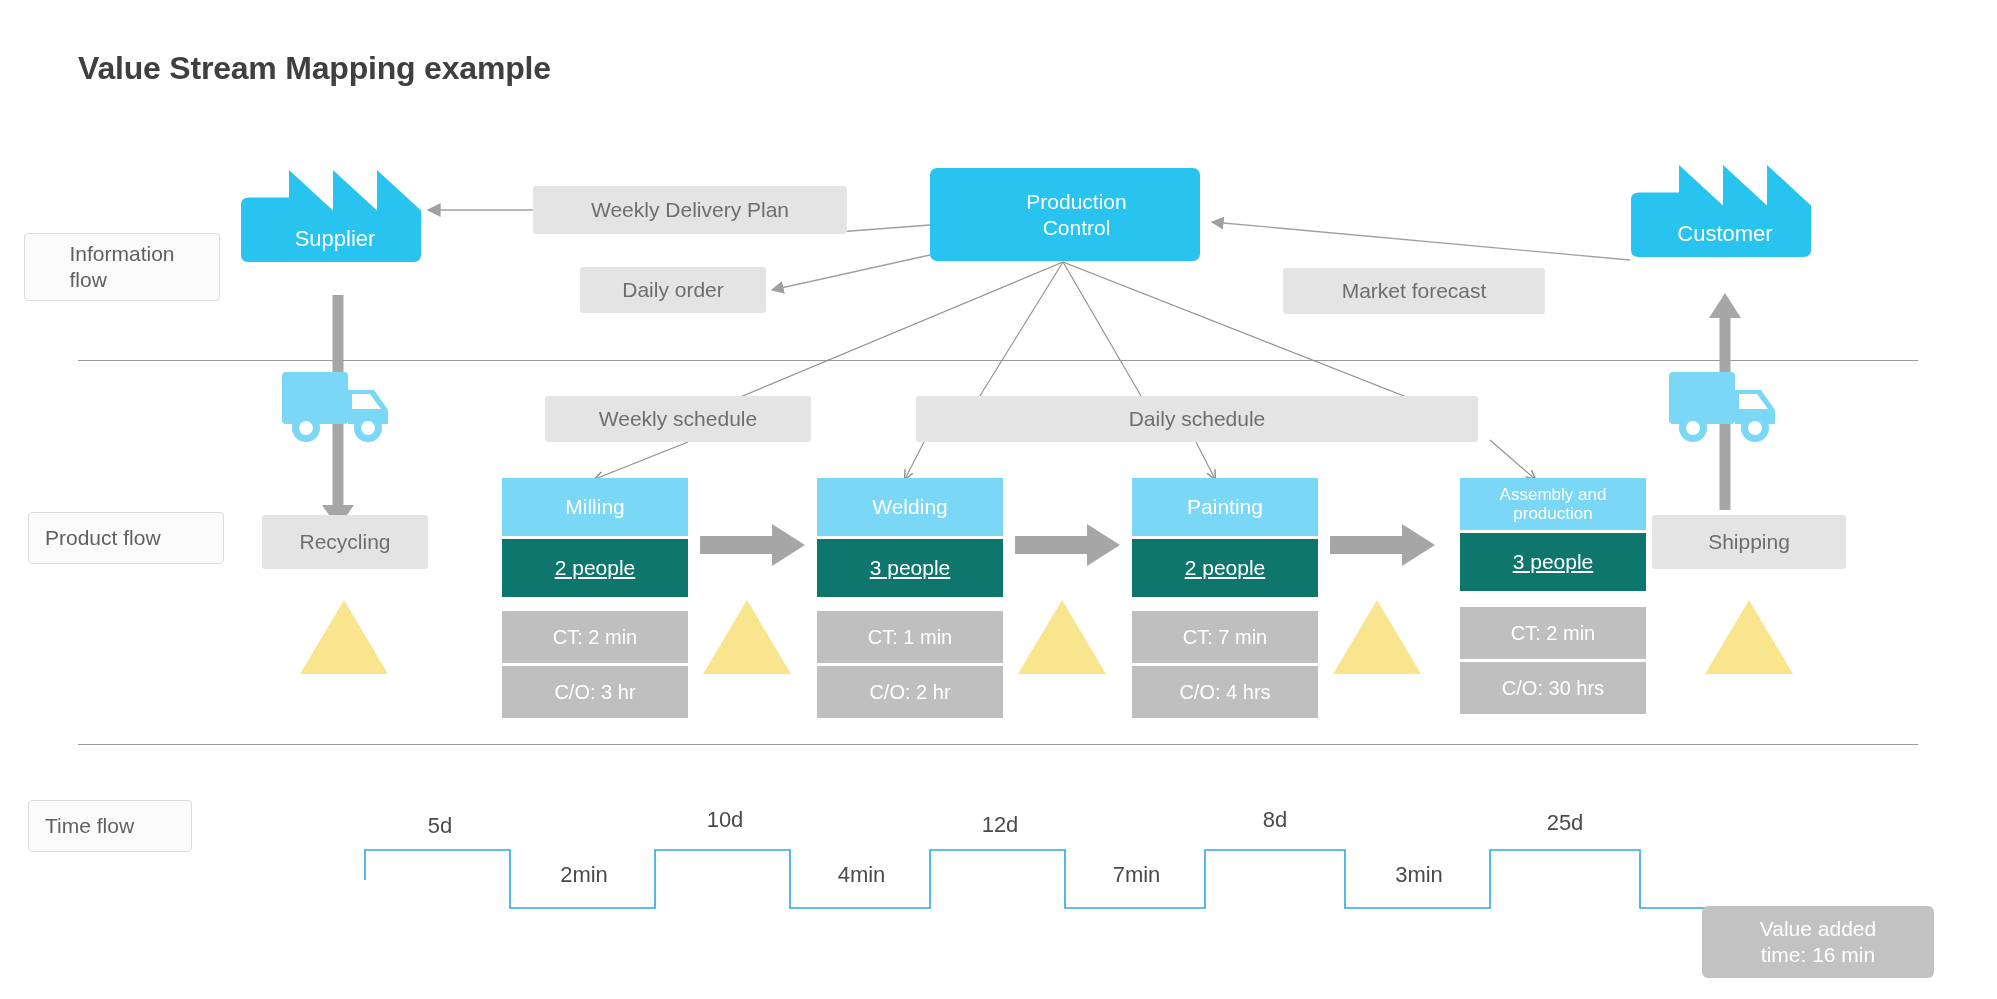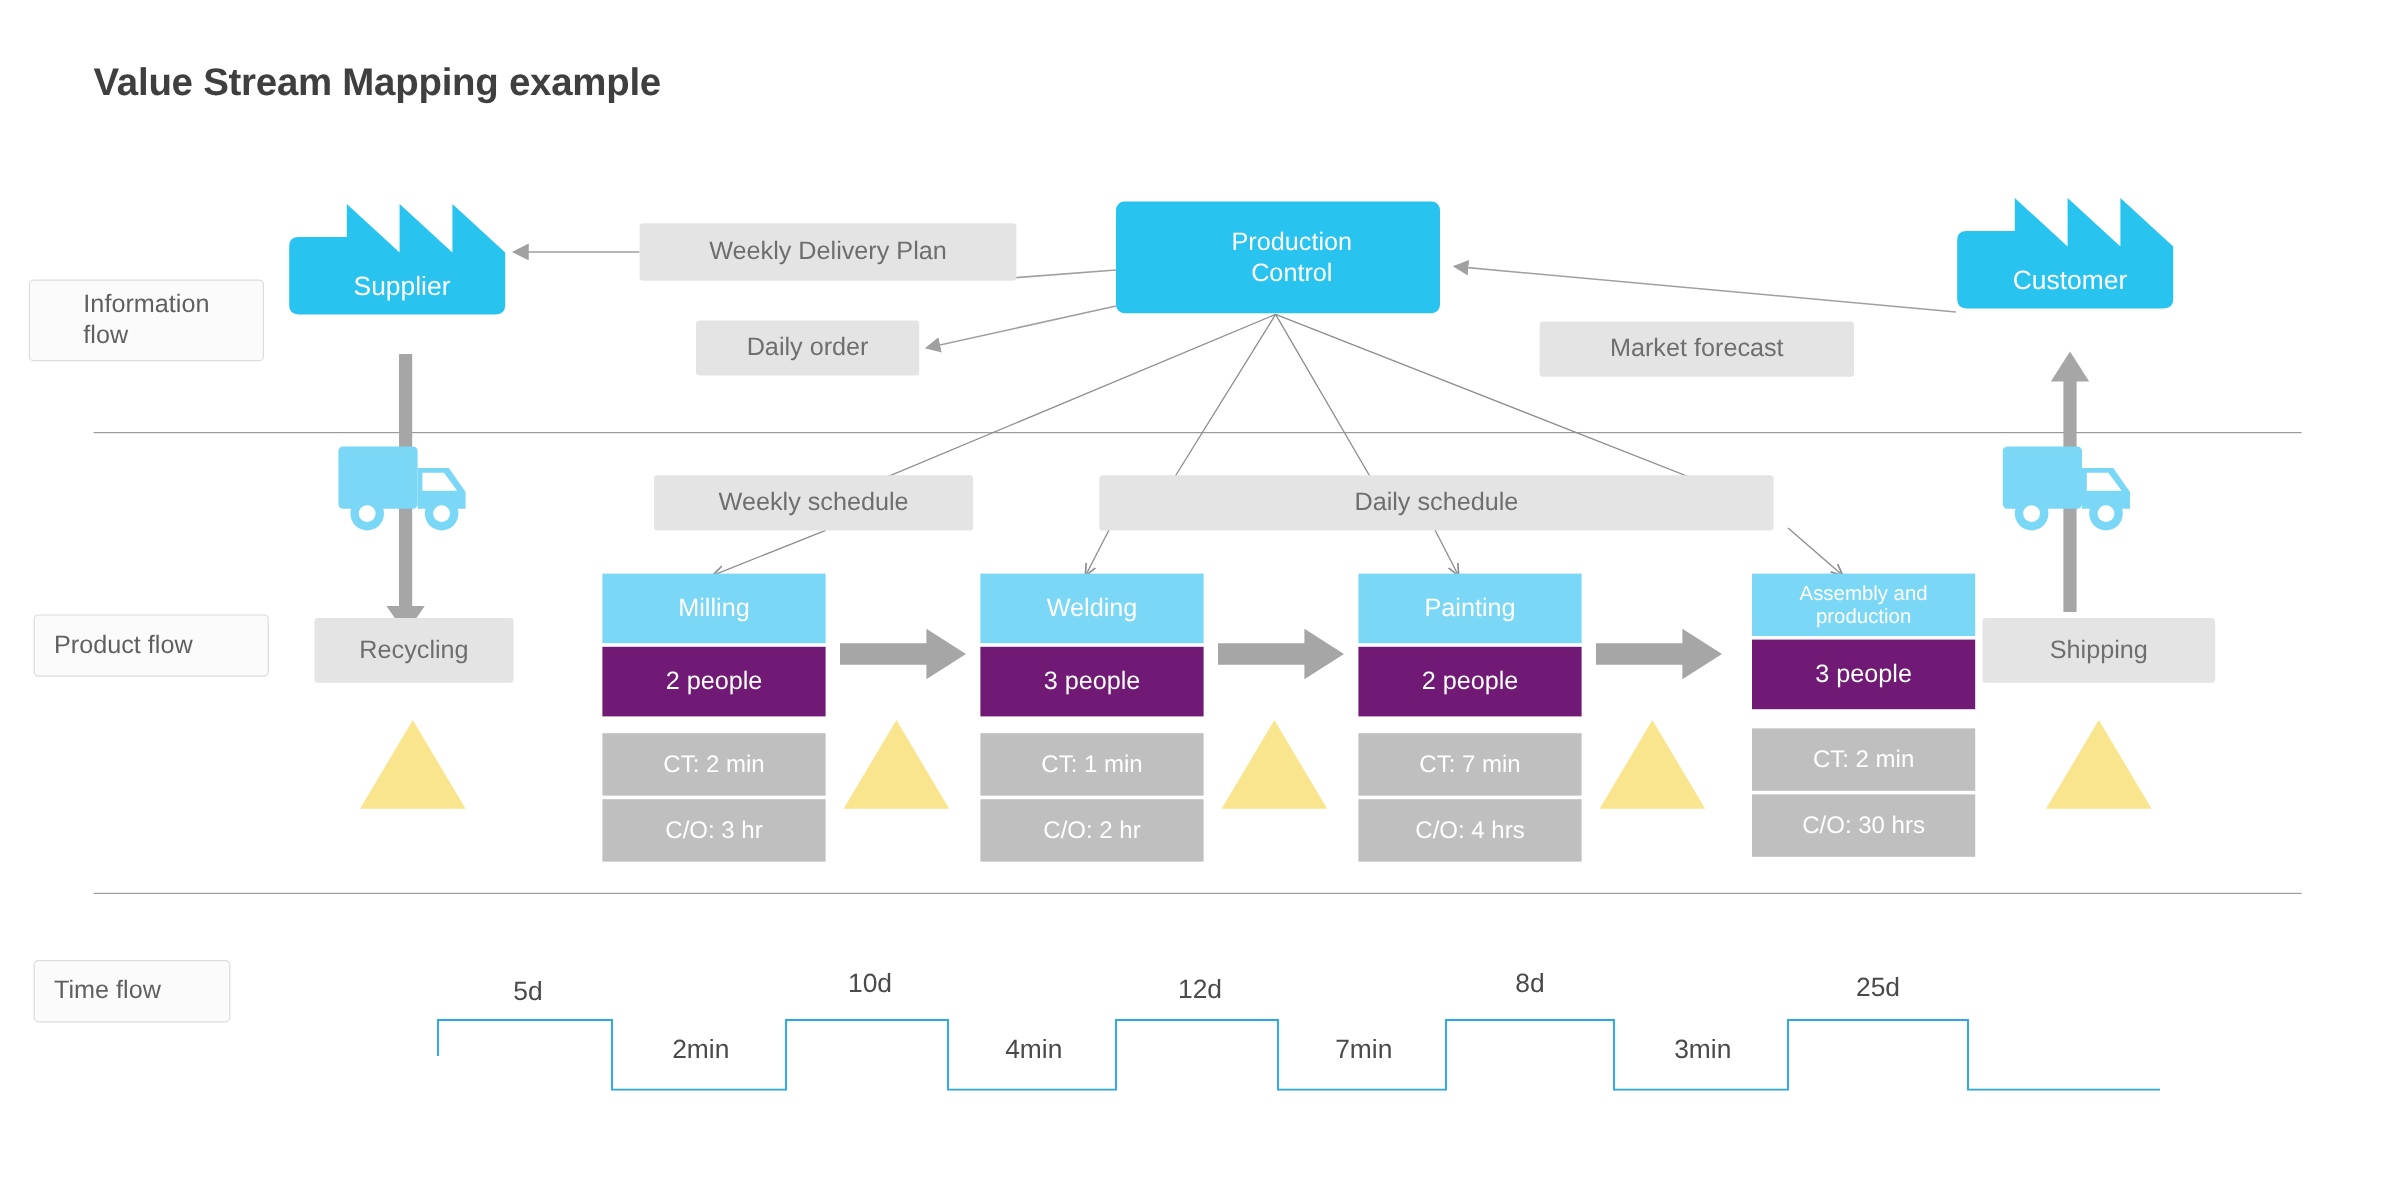--- a/index.html
+++ b/index.html
@@ -24,22 +24,22 @@
     display:flex;align-items:center;justify-content:center;text-align:center;}
 
   
   .ctl-box{background:#29c3ef;border-radius:7px;color:#ffffff;font-size:21px;
     display:flex;align-items:center;justify-content:center;text-align:center;line-height:1.22;padding-left:23px;}
 
   
   .proc-top{background:#7ad7f5;color:#ffffff;font-size:21px;display:flex;
     align-items:center;justify-content:center;text-align:center;line-height:1.12;}
   .proc-top.small{font-size:17px;}
-  .proc-bot{background:#701a75;color:#ffffff;font-size:21px;display:flex;
-    align-items:center;justify-content:center;text-align:center;}
+  .proc-bot{background:#0f766e;color:#ffffff;font-size:21px;display:flex;
+    align-items:center;justify-content:center;text-align:center;text-decoration:underline;}
   .data-box{background:#bfbfbf;color:#ffffff;font-size:20px;display:flex;
     align-items:center;justify-content:center;text-align:center;}
   .sum-box{background:#c2c2c2;border-radius:6px;color:#ffffff;font-size:21px;
     display:flex;align-items:center;justify-content:center;text-align:center;line-height:1.25;}
 
   
   .tri{width:0;height:0;border-left:44px solid transparent;border-right:44px solid transparent;
        border-bottom:74px solid #fae58f;}
 
   
@@ -228,14 +228,20 @@
   <div class="abs t-up" style="left:930px;top:812px;width:140px;">12d</div>
   <div class="abs t-up" style="left:1205px;top:807px;width:140px;">8d</div>
   <div class="abs t-up" style="left:1490px;top:810px;width:150px;">25d</div>
 
   <div class="abs t-dn" style="left:510px;top:862px;width:148px;">2min</div>
   <div class="abs t-dn" style="left:790px;top:862px;width:143px;">4min</div>
   <div class="abs t-dn" style="left:1065px;top:862px;width:143px;">7min</div>
   <div class="abs t-dn" style="left:1345px;top:862px;width:148px;">3min</div>
 
 
+  <div class="abs sum-box" style="left:1702px;top:906px;width:232px;height:72px;">
+    <span>
+      <span>Value added</span><br>
+      <span>time: 16 min</span>
+    </span>
+  </div>
 
 </div>
 
 </body></html>

